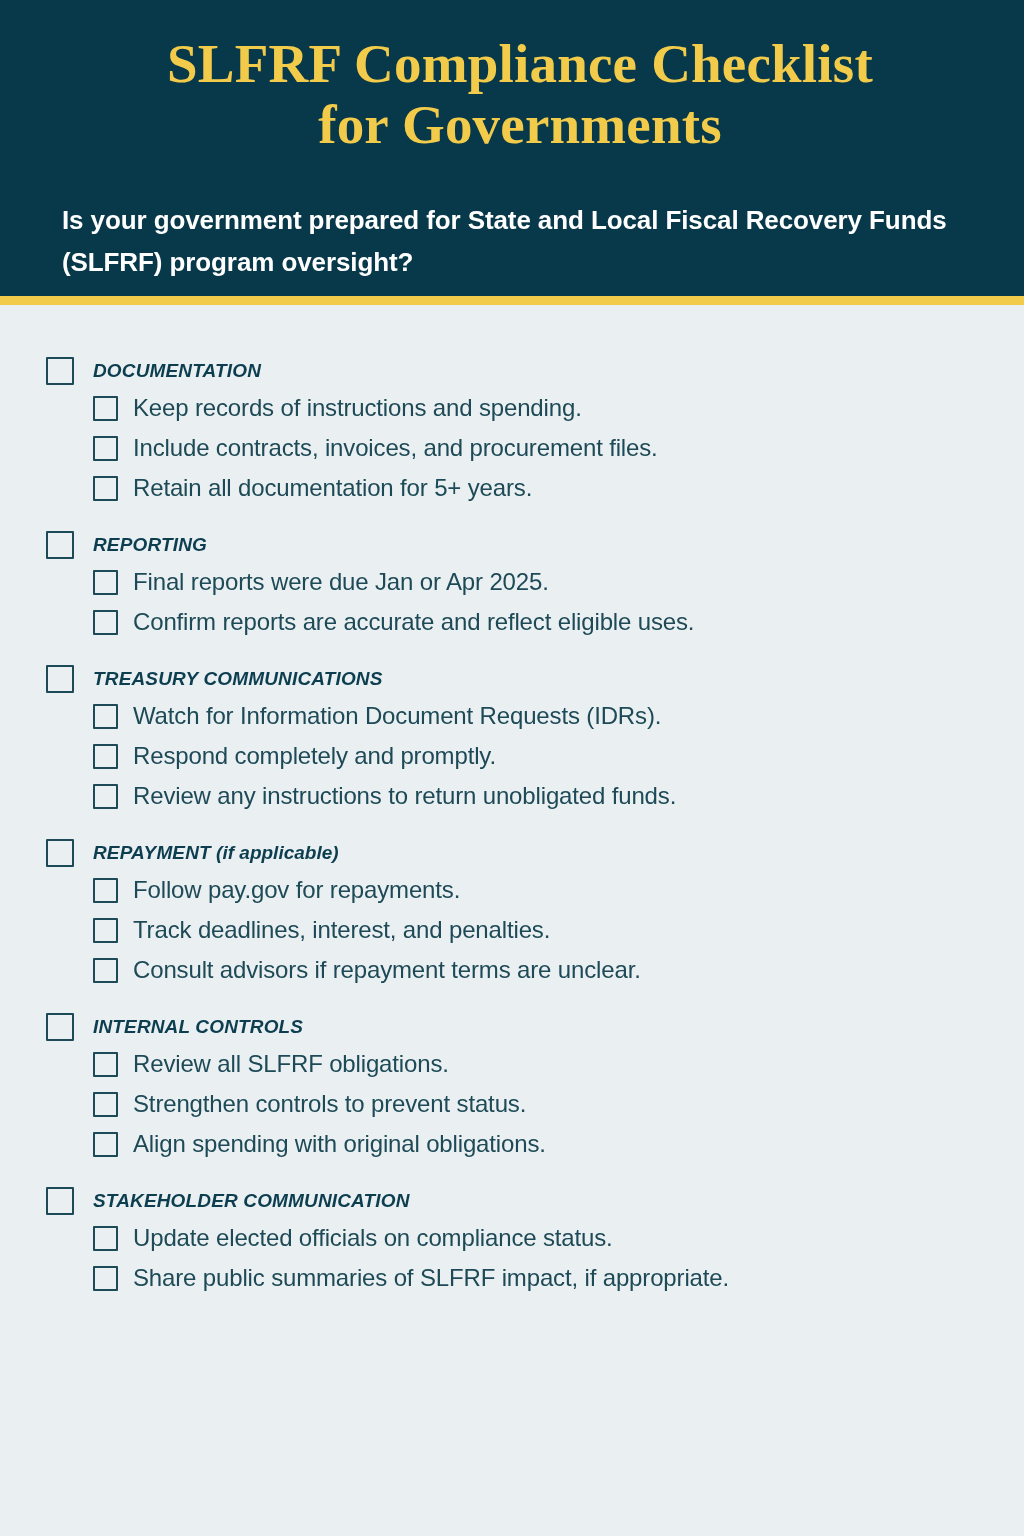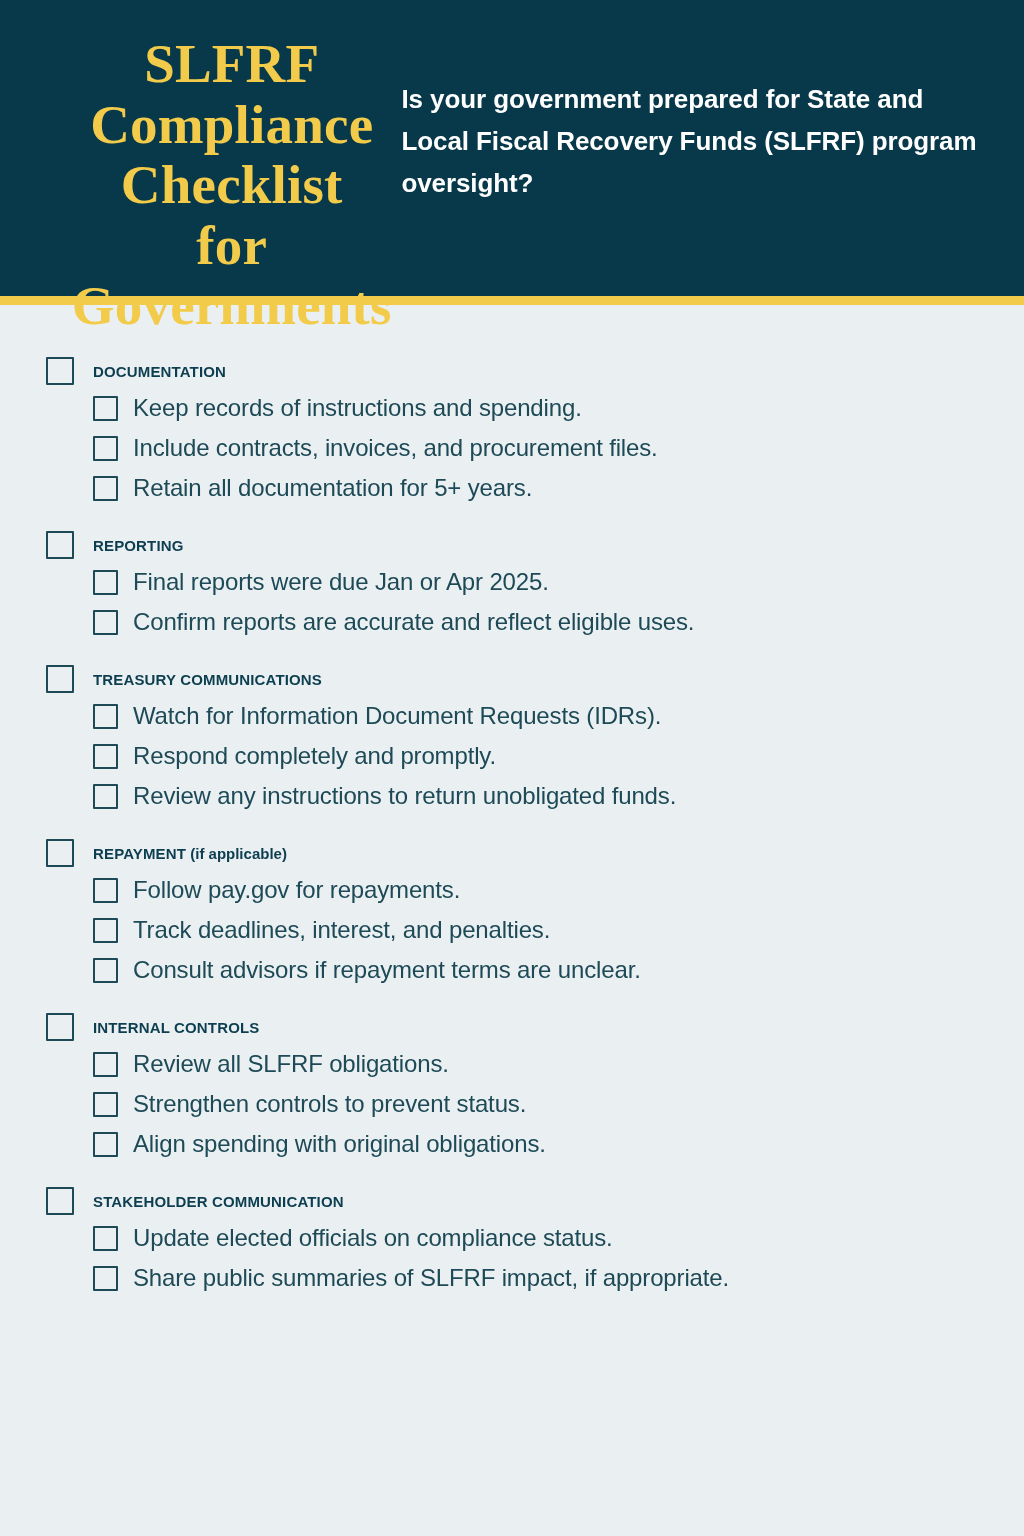--- a/index.html
+++ b/index.html
@@ -24,21 +24,21 @@
     display: flex;
     flex-direction: column;
   }
 
   
   .header {
     background: #08394a;
     padding: 34px 46px 30px 62px;
     height: 296px;
     display: flex;
-    flex-direction: row;
+    flex-direction: column;
     justify-content: flex-start;
   }
 
   .header-title {
     font-family: "Liberation Serif", serif;
     font-weight: bold;
     color: #f2cb4b;
     font-size: 55px;
     line-height: 1.1;
     text-align: center;
@@ -99,24 +99,25 @@
     width: 25px;
     height: 25px;
     border-width: 2.2px;
     position: relative;
     top: 1px;
   }
 
   .section-title {
     font-family: "Liberation Sans", sans-serif;
     font-weight: bold;
-    font-size: 15px;
+    font-size: 19px;
     color: #0c3e50;
     letter-spacing: 0.15px;
     white-space: nowrap;
+    font-style: italic;
   }
 
   .section-title .qual {
     font-weight: bold;
     letter-spacing: 0;
   }
 
   .items {
     list-style: none;
     padding-left: 47px;

